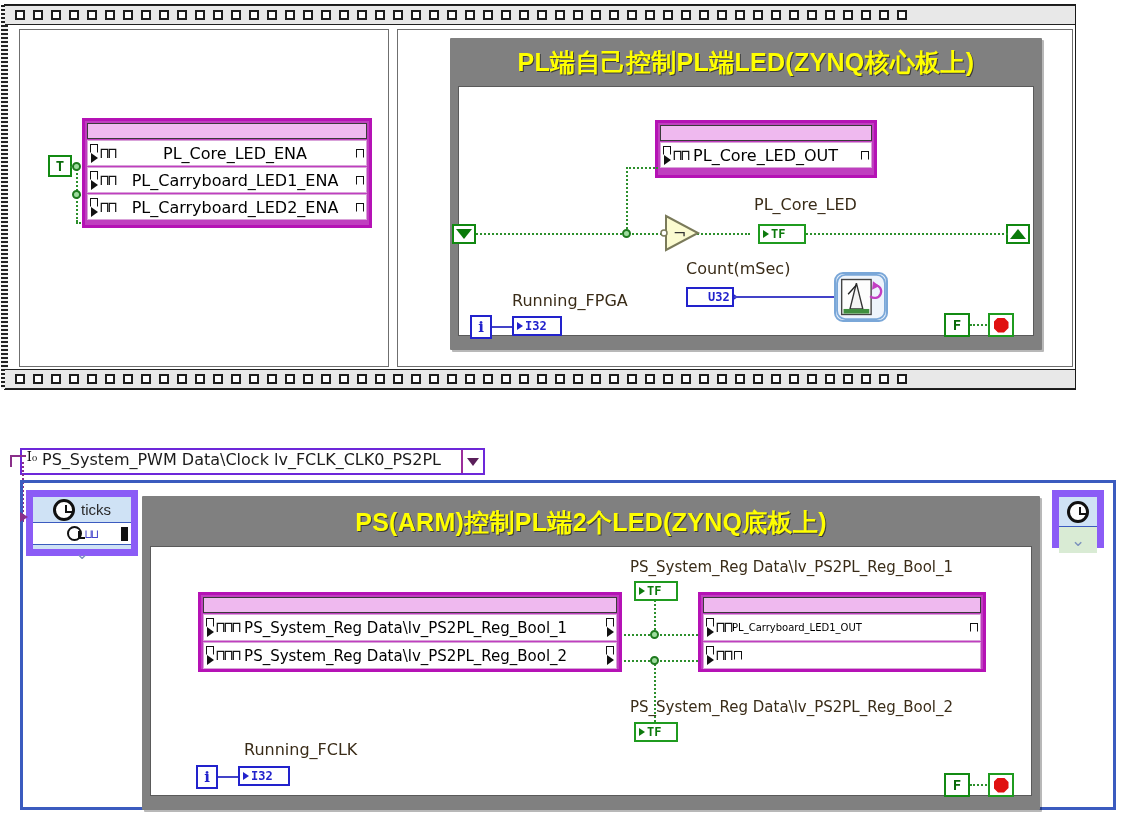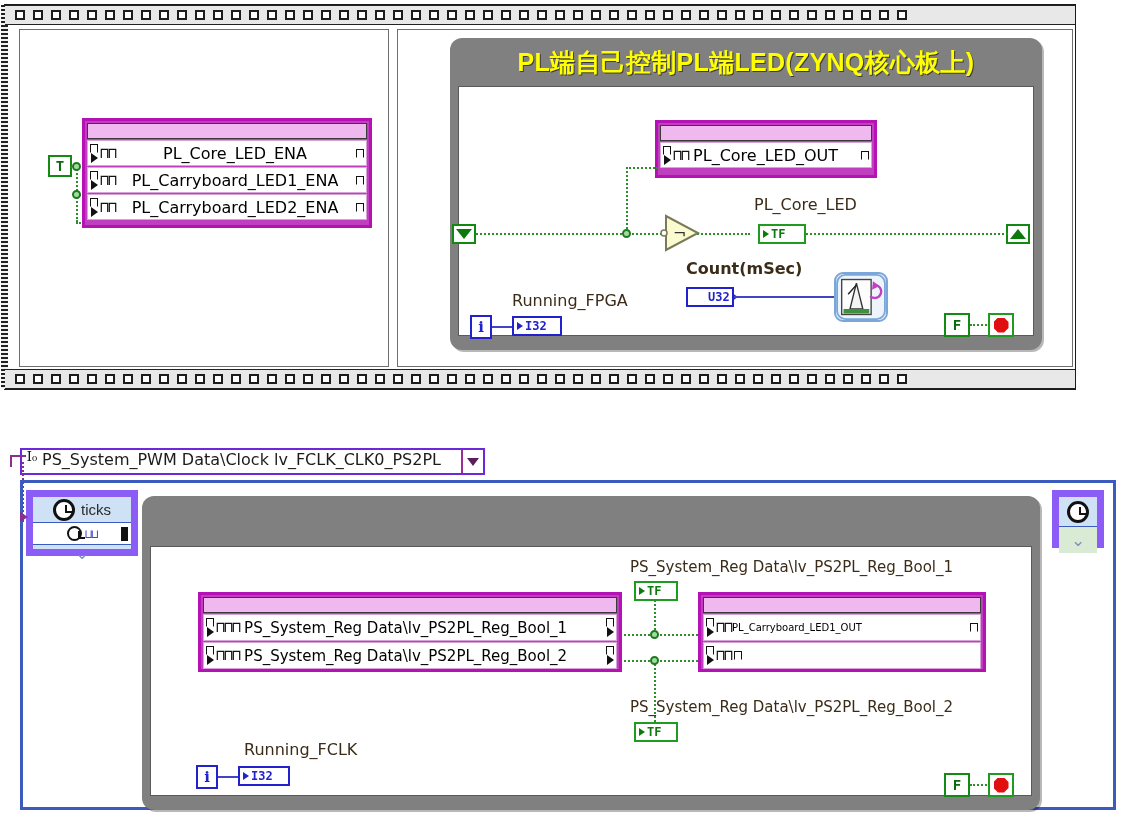--- a/index.html
+++ b/index.html
@@ -17,21 +17,21 @@
   .seq-bar.bot{bottom:0;width:100%;}
   .seq-sq{width:10px;height:10px;border:2px solid #1c1c1c;background:#fff;box-sizing:border-box;flex:0 0 auto;}
   .seq-left-edge{position:absolute;left:-4px;top:0;width:7px;height:100%;
       background:repeating-linear-gradient(to bottom,#222 0 2px,#f2f2f2 2px 4px);}
   #fpga-inner-left{left:14px;top:24px;width:370px;height:338px;
       background:#fff;border:1px solid #6f6f6f;box-sizing:border-box;}
   #fpga-inner-right{left:392px;top:24px;width:676px;height:338px;
       background:#fff;border:1px solid #6f6f6f;box-sizing:border-box;}
 
   
-  .struct{position:absolute;background:#808080;border-radius:12px;
+  .struct{position:absolute;background:#808080;border-radius:1px;
       box-shadow:2px 2px 0 rgba(0,0,0,.28);box-sizing:border-box;}
   .struct-title{color:#ffff00;font-weight:bold;text-align:center;
       text-shadow:1px 1px 0 #3a3a3a;letter-spacing:.3px;}
   .struct-canvas{position:absolute;background:#ffffff;border:1px solid #5a5a5a;box-sizing:border-box;}
 
   
   .ionode{position:absolute;border:3px solid #b512b5;background:#bf3fbf;
       padding:2px;box-sizing:border-box;}
   .ionode-head{height:16px;background:#efb9ef;border:1px solid #3a3a3a;box-sizing:border-box;}
   .ioterm{display:flex;align-items:center;background:#fff;border:1px solid #d9a3d9;
@@ -307,21 +307,21 @@
   <text x="13" y="27" font-family="DejaVu Sans, sans-serif" font-size="16" fill="#333">¬</text>
 </svg>
 
 <div class="caption" style="left:754px;top:195px;">PL_Core_LED</div>
 <div class="tf-ind" style="left:758px;top:224px;width:48px;">
   <div class="tri"></div>
   <div class="txt">TF</div>
 </div>
 <div class="wire-h" style="left:806px;top:233px;width:202px;"></div>
 
-<div class="caption" style="left:686px;top:259px;font-weight:bold;">Count(mSec)</div>
+<div class="caption" style="left:686px;top:259px;">Count(mSec)</div>
 <div class="num-term rt" style="left:686px;top:287px;width:48px;padding-left:20px;">
   <div class="txt">U32</div>
   <div class="tri"></div>
 </div>
 <div class="wire-blue-h" style="left:734px;top:296px;width:100px;"></div>
 <svg class="metronome" style="left:834px;top:272px;" viewBox="0 0 54 50">
   <rect x="1" y="1" width="52" height="48" rx="9" fill="#eef4fc" stroke="#7aa7d8" stroke-width="2"></rect>
   <rect x="6" y="6" width="32" height="38" fill="#fdfdfd" stroke="#444" stroke-width="1.5"></rect>
   <polygon points="22,10 29,38 15,38" fill="#f4f4f4" stroke="#333" stroke-width="1.5"></polygon>
   <line x1="22" y1="12" x2="13" y2="22" stroke="#222" stroke-width="1.5"></line>
@@ -376,20 +376,21 @@
 <div class="tnode" style="left:1052px;top:490px;width:52px;height:58px;">
   <div class="tnode-row" style="height:30px;justify-content:center;">
     <div class="watch"></div>
   </div>
   <div style="height:26px;background:#d9ebd4;display:flex;align-items:center;justify-content:center;">
     <span class="chev-big">⌄</span>
   </div>
 </div>
 
 <div class="struct" id="struct-bot" style="left:142px;top:496px;width:898px;height:314px;">
+  <div class="struct-title" id="struct-bot-title" style="position:absolute;left:0;top:10px;width:100%;font-size:25px;">PS(ARM)控制PL端2个LED(ZYNQ底板上)</div>
   <div class="struct-canvas" style="left:8px;top:50px;width:882px;height:250px;"></div>
 </div>
 
 <div class="ionode" id="io-reg-in" style="left:198px;top:592px;width:424px;height:80px;">
   <div class="ionode-head"></div>
 <div class="ioterm" style="margin-top: 1px; height: 27px;">
       <div style="display: flex; flex-direction: column; align-items: center; padding: 0px 2px;">
         <div class="corner"></div>
         <div class="arr-in"></div>
       </div>

